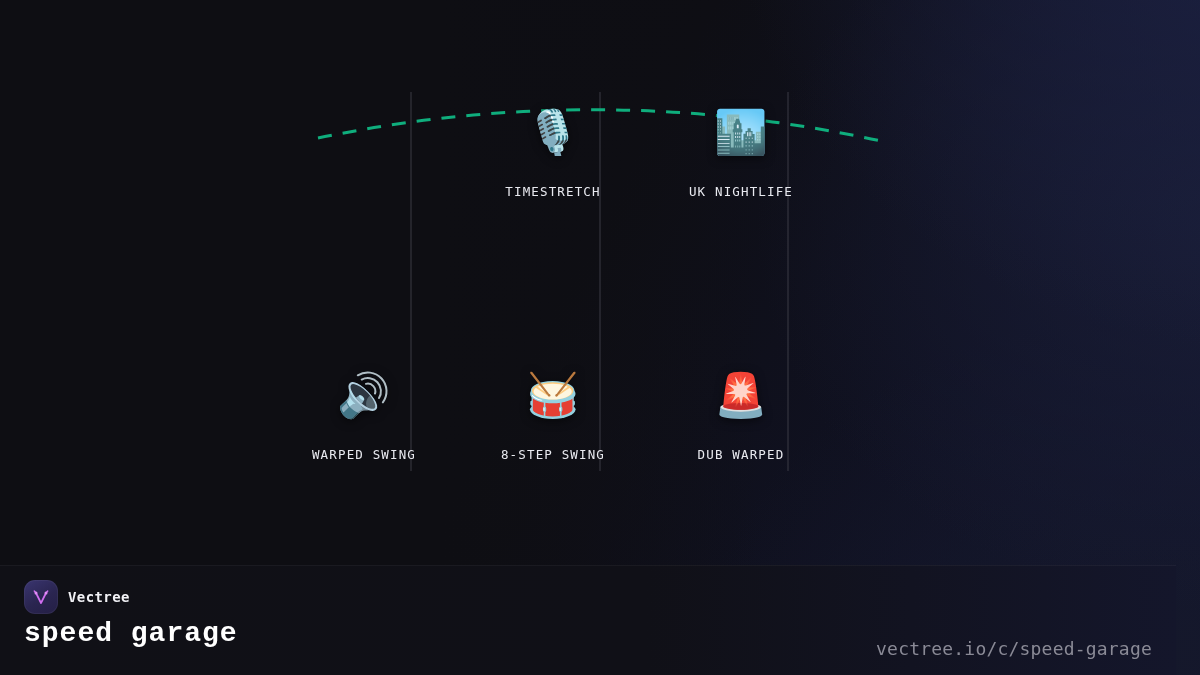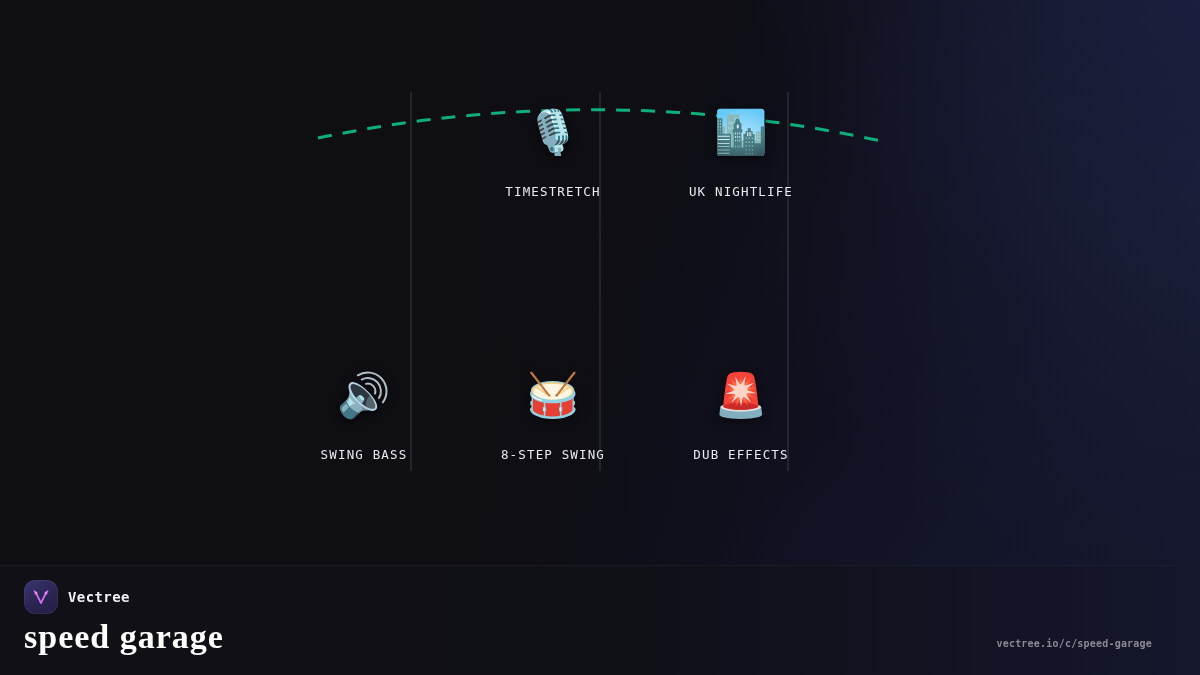--- a/index.html
+++ b/index.html
@@ -83,35 +83,34 @@
   }
   #brand-name {
     font-family:"DejaVu Sans Mono", monospace;
     font-size:14px;
     font-weight:bold;
     color:#f2f2f6;
     letter-spacing:.4px;
   }
   #page-title {
     position:absolute; left:24px; top:52px;
-    font-family:Liberation Serif, serif;
-    font-size:34px;
+    font-family:Liberation Mono, monospace;
+    font-size:28px;
     font-weight:bold;
     color:#ffffff;
     letter-spacing:1px;
     white-space:nowrap;
   }
   #footer-url {
     position:absolute; right:24px; top:72px;
     font-family:"DejaVu Sans Mono", monospace;
-    font-size:10px;
+    font-size:18px;
     color:#8a8a96;
     letter-spacing:.2px;
     white-space:nowrap;
-    font-weight:bold;
   }
 </style>
 </head>
 <body>
 
 <div id="stage">
 
   <div id="graph">
     <svg viewBox="0 0 1200 560">
       <g id="stems-group">
@@ -127,31 +126,31 @@
       <span class="node-label">TIMESTRETCH</span>
     </div>
 
     <div class="node" style="left:741px;top:104px;">
       <span class="node-emoji">🏙️</span>
       <span class="node-label">UK NIGHTLIFE</span>
     </div>
 
     <div class="node" style="left:364px;top:367px;">
       <span class="node-emoji">🔊</span>
-      <span class="node-label">SWING BASS</span>
+      <span class="node-label">WARPED SWING</span>
     </div>
 
     <div class="node" style="left:553px;top:367px;">
       <span class="node-emoji">🥁</span>
       <span class="node-label">8-STEP SWING</span>
     </div>
 
     <div class="node" style="left:741px;top:367px;">
       <span class="node-emoji">🚨</span>
-      <span class="node-label">DUB EFFECTS</span>
+      <span class="node-label">DUB WARPED</span>
     </div>
   </div>
 
   <div id="footer">
 
     <div id="brand">
       <div id="brand-logo">
         <svg width="20" height="20" viewBox="0 0 20 20">
           <path d="M5 6 L10 16 L15 6" fill="none" stroke="#d06ef0" stroke-width="1.7" stroke-linecap="round" stroke-linejoin="round"></path>
           <path d="M5 6 L3.3 4" fill="none" stroke="#d06ef0" stroke-width="1.5" stroke-linecap="round"></path>

